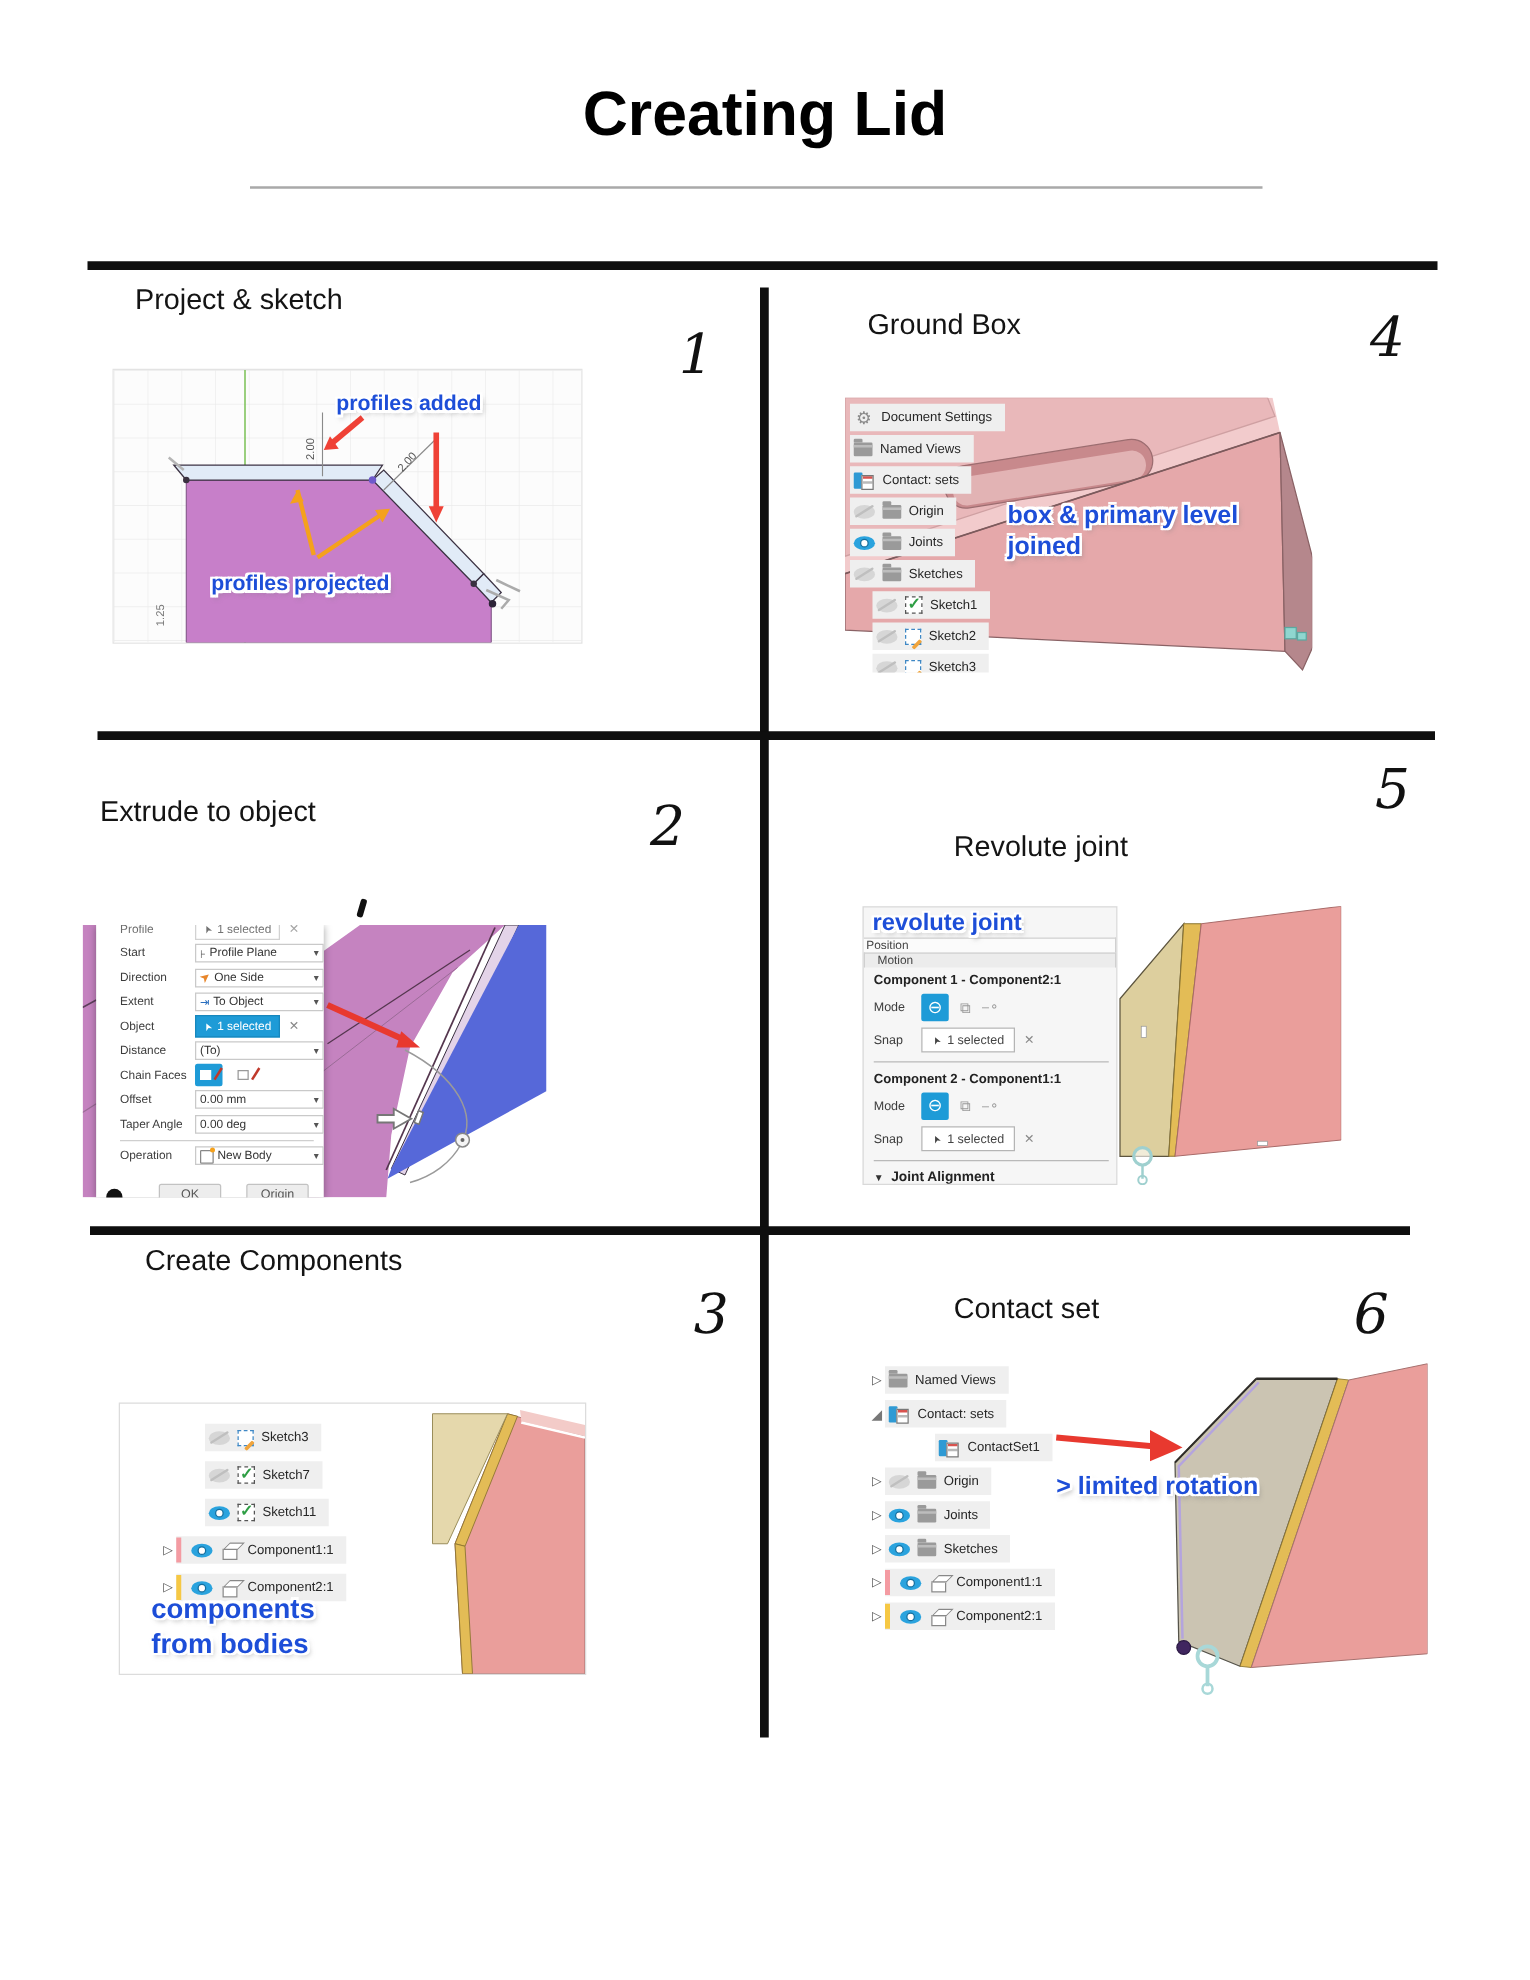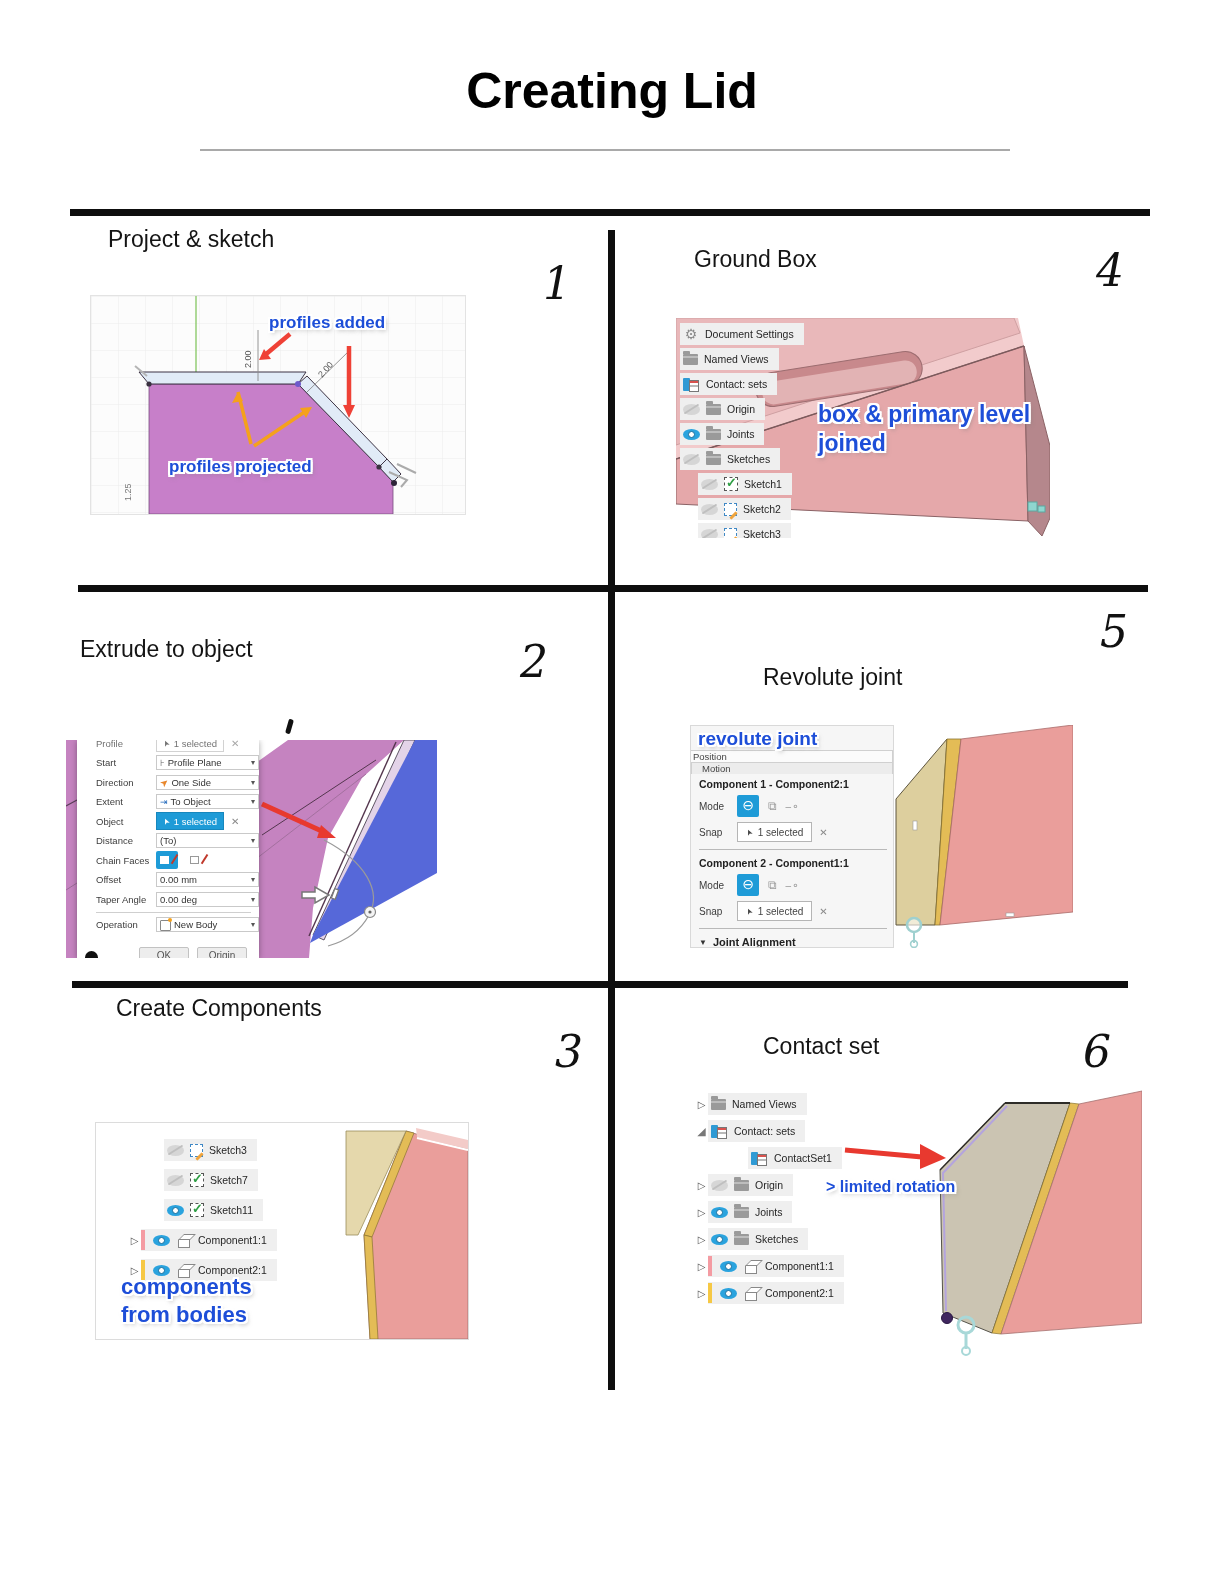--- a/index.html
+++ b/index.html
@@ -69,21 +69,21 @@
   .iico.blue{color:#2a6fbf;}
   .opico{position:relative;width:11px;height:11px;flex:none;}
   .opico::before{content:"";position:absolute;left:0;top:1px;width:9px;height:9px;border:1px solid #888;background:#fff;border-radius:1px;}
   .opico::after{content:"";position:absolute;right:-1px;top:-1px;width:4px;height:4px;border-radius:50%;background:#f5a11c;}
   .cfbtn{position:relative;width:22px;height:18px;border-radius:2px;background:#1e9bd7;margin-right:8px;}
   .cfbtn .bx{position:absolute;left:4px;top:5px;width:9px;height:8px;background:#fff;}
   .cfbtn .rk{position:absolute;right:2px;top:1px;width:6px;height:11px;border-right:2px solid #c0392b;transform:rotate(32deg);}
   .cfbtn.ghost{background:transparent;}
   .cfbtn.ghost .bx{background:#fff;border:1px solid #999;box-sizing:border-box;}
   .xdivider{border-top:1px solid #cfcfcf;margin:5px 8px 0 0;}
-  .okc{position:absolute;right:12px;bottom:-7px;display:flex;gap:8px;}
+  .okc{position:absolute;right:12px;bottom:-7px;display:flex;gap:20px;}
   .okc .btn{width:48px;height:16px;background:#ededed;border:1px solid #c2c2c2;border-radius:2px;font-size:10px;color:#555;text-align:center;line-height:16px;}
   .helpdot{position:absolute;left:8px;bottom:-6px;width:13px;height:13px;border-radius:50%;background:#111;}
 
   
   .jdlg{left:0;top:0;width:204px;height:223px;background:#f6f6f6;border:1px solid #d9d9d9;box-sizing:border-box;overflow:hidden;}
   .jfrag{position:absolute;left:7px;top:8px;font-size:9px;color:#9a9a9a;}
   .jtabs{position:absolute;left:0;top:24px;width:100%;height:21px;border-bottom:1px solid #cfcfcf;display:flex;flex-direction:column;}
   .jtab{height:20px;padding:0 10px;font-size:9.5px;color:#444;background:#ececec;border:1px solid #d0d0d0;border-bottom:none;display:flex;align-items:center;}
   .jtab.active{background:#fbfbfb;margin-left:-9px;}
   .jbody{position:absolute;left:8px;top:48px;right:6px;}
@@ -241,21 +241,21 @@
         </div>
       <div class="trow" style="margin-left:18px;">
           <div class="rowbg">
             <span class="eye off"></span>
             <span class="skt"></span>
             <span class="tlabel">Sketch3</span>
           </div>
         </div>
 
     </div>
-    <div class="abs red-note" style="left:142px;top:82px;width:285px;font-size:23px;">
+    <div class="abs red-note" style="left:130px;top:82px;width:285px;font-size:20px;">
       <div>box &amp; primary level</div>
       <div>joined</div>
     </div>
   </div>
 
   <div class="abs panel-title" style="left:80px;top:636px;">Extrude to object</div>
   <div class="abs panel-number" style="left:520px;top:636px;">2</div>
   <div class="abs stray-mark" style="left:287px;top:719px;"></div>
 
   <div class="abs fig" style="left:66px;top:740px;width:384px;height:218px;overflow:hidden;">
@@ -589,16 +589,16 @@
             <span class="eye"></span>
             <span class="cube"></span>
             <span class="tlabel">Component2:1</span>
           </div>
         </div>
     </div>
     <svg width="110" height="36" viewBox="0 0 110 36" style="position:absolute;left:152px;top:52px;">
       <line x1="3" y1="13" x2="80" y2="20" class="redarrowline"></line>
       <polygon points="78,7 104,21 78,32" fill="#e8392f"></polygon>
     </svg>
-    <div class="abs red-note" style="left:136px;top:92px;width:265px;font-size:16px;">&gt; limited rotation</div>
+    <div class="abs red-note" style="left:155px;top:92px;width:265px;font-size:20px;">&gt; limited rotation</div>
   </div>
 
 </div>
 
 </body></html>

